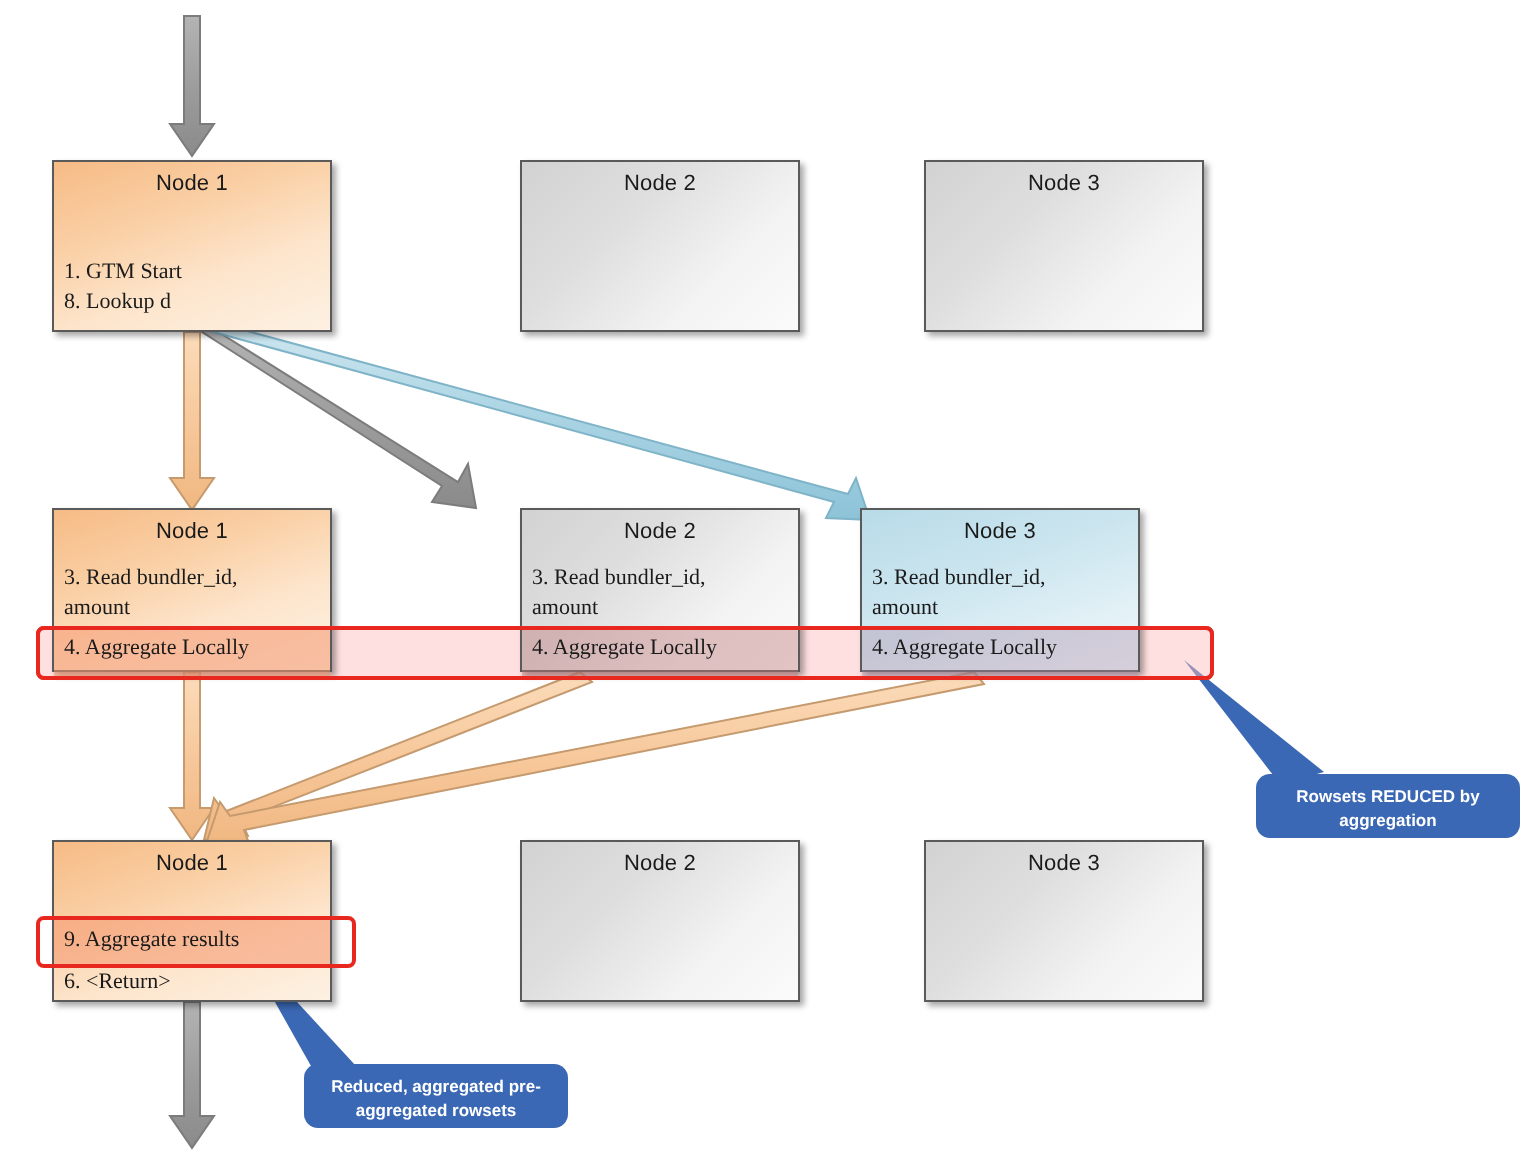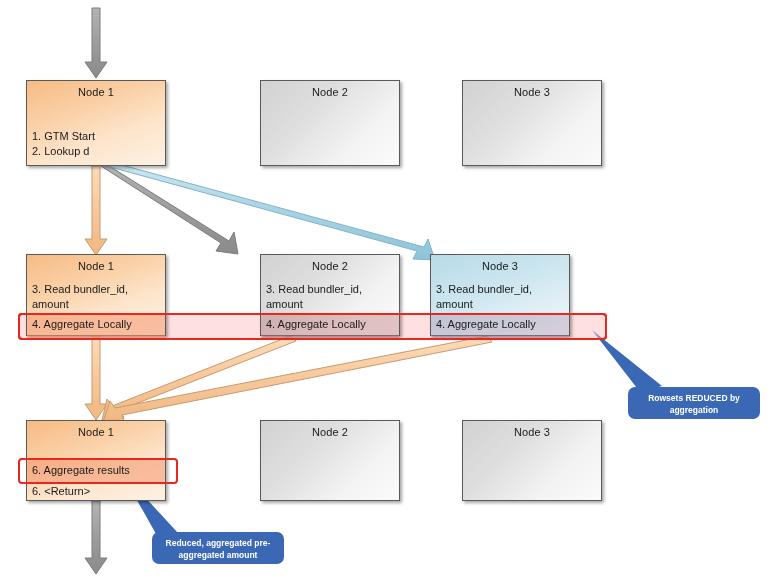--- a/index.html
+++ b/index.html
@@ -48,20 +48,21 @@
   .node-blue {
     background: linear-gradient(160deg, #b8dbe8 0%, #cbe5ef 40%, #e2f1f6 75%, #f0f8fb 100%);
   }
   .node .steps {
     position: absolute;
     left: 0;
     right: 0;
     font-size: 11px;
     color: #1a1a1a;
     line-height: 14.5px;
+    font-family: Liberation Serif, serif;
   }
   .node .step {
     padding-left: 5px;
     white-space: nowrap;
   }
   
   .step-hl-orange { background: rgba(244,150,110,0.55); }
   .step-hl-gray   { background: rgba(190,120,120,0.42); }
   .step-hl-blue   { background: rgba(170,140,165,0.38); }
 
@@ -162,21 +163,21 @@
       <path d="M 120,470 L 178,533 L 160,541 Z" fill="#3b68b4"></path>
     </g>
   </svg>
 
   <div class="red-band" style="left:18px; top:313px; width:589px; height:27px;"></div>
 
   <div class="node node-orange" style="left:26px; top:80px; width:140px; height:86px;">
     <div class="node-title">Node 1</div>
     <div class="steps" style="top:48px;">
       <div class="step">1. GTM Start</div>
-      <div class="step">2. Lookup d</div>
+      <div class="step">8. Lookup d</div>
     </div>
   </div>
 
   <div class="node node-gray" style="left:228px; top:80px; width:140px; height:86px;">
     <div class="node-title">Node 2</div>
   </div>
 
   <div class="node node-gray" style="left:430px; top:80px; width:140px; height:86px;">
     <div class="node-title">Node 3</div>
   </div>
@@ -206,21 +207,21 @@
       <div class="step">amount</div>
       <div class="step step-hl-blue" style="margin-top:4px; padding-top:2px; padding-bottom:6px;">4. Aggregate Locally</div>
     </div>
   </div>
 
   <div class="red-band-front" style="left:18px; top:313px; width:589px; height:27px;"></div>
 
   <div class="node node-orange" style="left:26px; top:420px; width:140px; height:81px;">
     <div class="node-title">Node 1</div>
     <div class="steps" style="top:38px;">
-      <div class="step step-hl-orange" style="padding-top:4px; padding-bottom:5px;">6. Aggregate results</div>
+      <div class="step step-hl-orange" style="padding-top:4px; padding-bottom:5px;">9. Aggregate results</div>
       <div class="step" style="padding-top:1px;">6. &lt;Return&gt;</div>
     </div>
   </div>
 
   <div class="node node-gray" style="left:228px; top:420px; width:140px; height:81px;">
     <div class="node-title">Node 2</div>
   </div>
 
   <div class="node node-gray" style="left:430px; top:420px; width:140px; height:81px;">
     <div class="node-title">Node 3</div>
@@ -228,16 +229,16 @@
 
   <div class="red-band-front" style="left:18px; top:458px; width:160px; height:26px;"></div>
 
   <div class="callout" style="left:628px; top:387px; width:132px; height:32px;">
     <div>Rowsets REDUCED by</div>
     <div>aggregation</div>
   </div>
 
   <div class="callout" style="left:152px; top:532px; width:132px; height:32px;">
     <div>Reduced,  aggregated pre-</div>
-    <div>aggregated amount</div>
+    <div>aggregated rowsets</div>
   </div>
 
 </div>
 
 </body></html>

